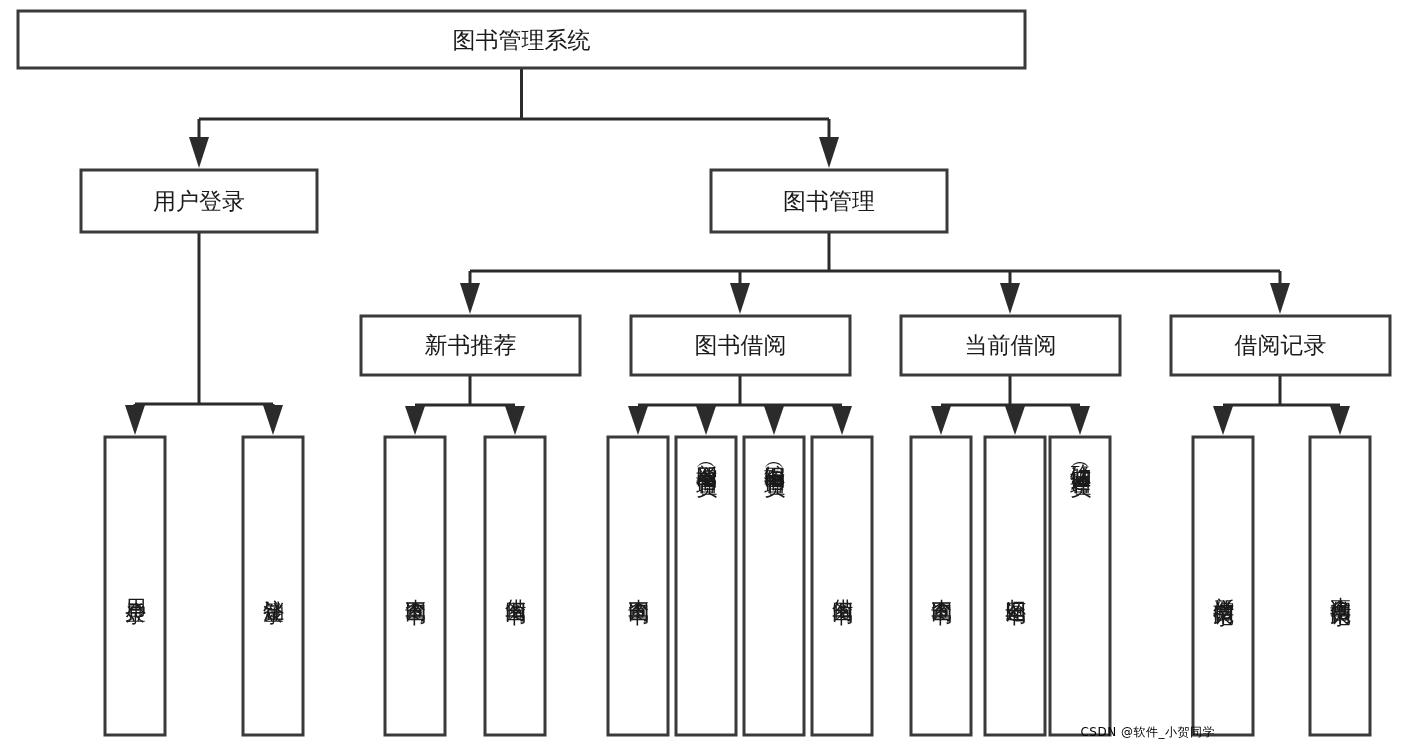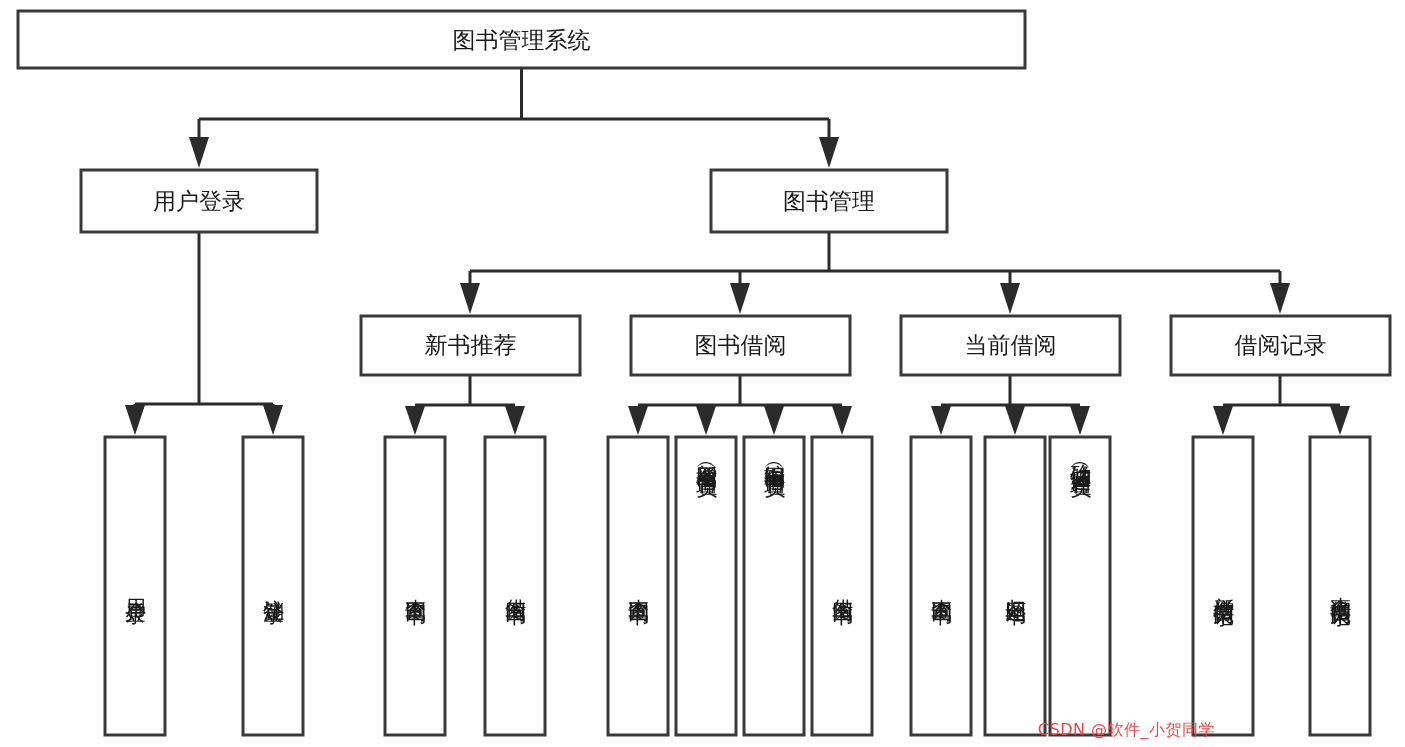--- a/index.html
+++ b/index.html
@@ -62,22 +62,22 @@
     letter-spacing: 2px;
     color: #1a1a1a;
     white-space: nowrap;
     text-align: center;
   }
   .watermark {
     position: absolute;
     right: 8px;
     bottom: 6px;
     font-family: "DejaVu Sans", "Liberation Sans", sans-serif;
-    font-size: 16px;
-    color: #ef4444;
+    font-size: 12px;
+    color: #000000;
     letter-spacing: 0.5px;
     user-select: none;
   }
 </style>
 </head>
 <body>
 
 <div id="diagram-root">
 
   <svg class="diagram-canvas" viewBox="0 0 1405 747">

